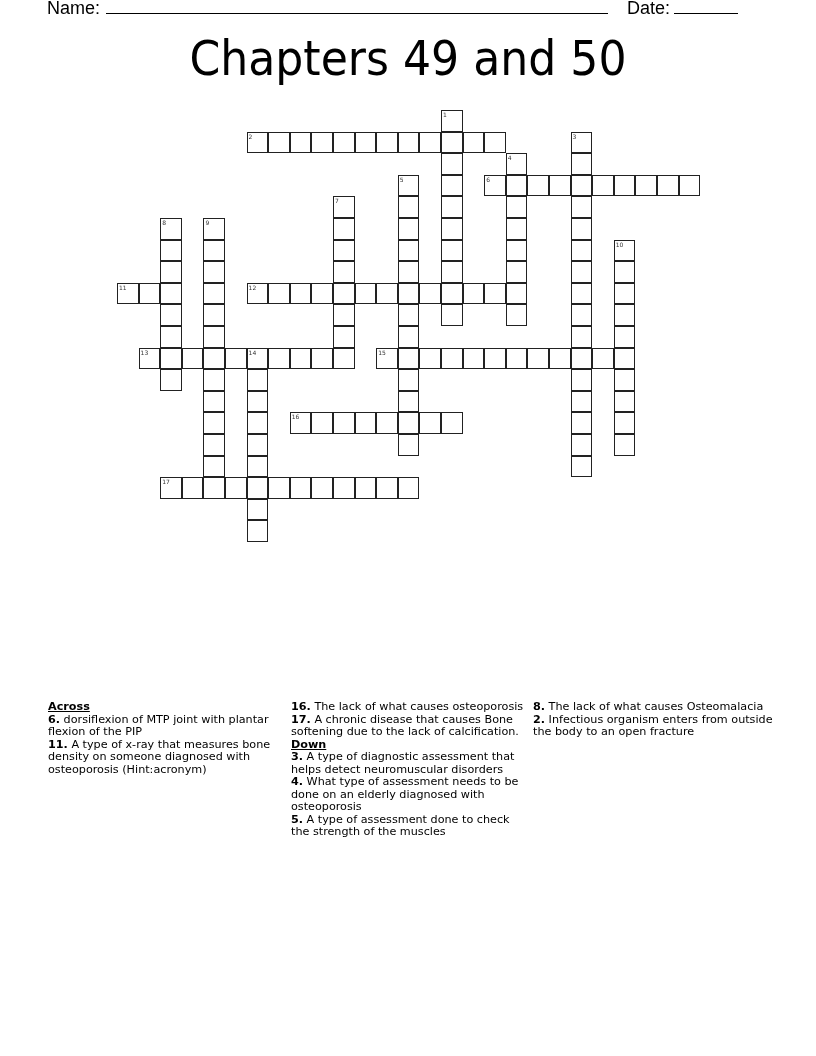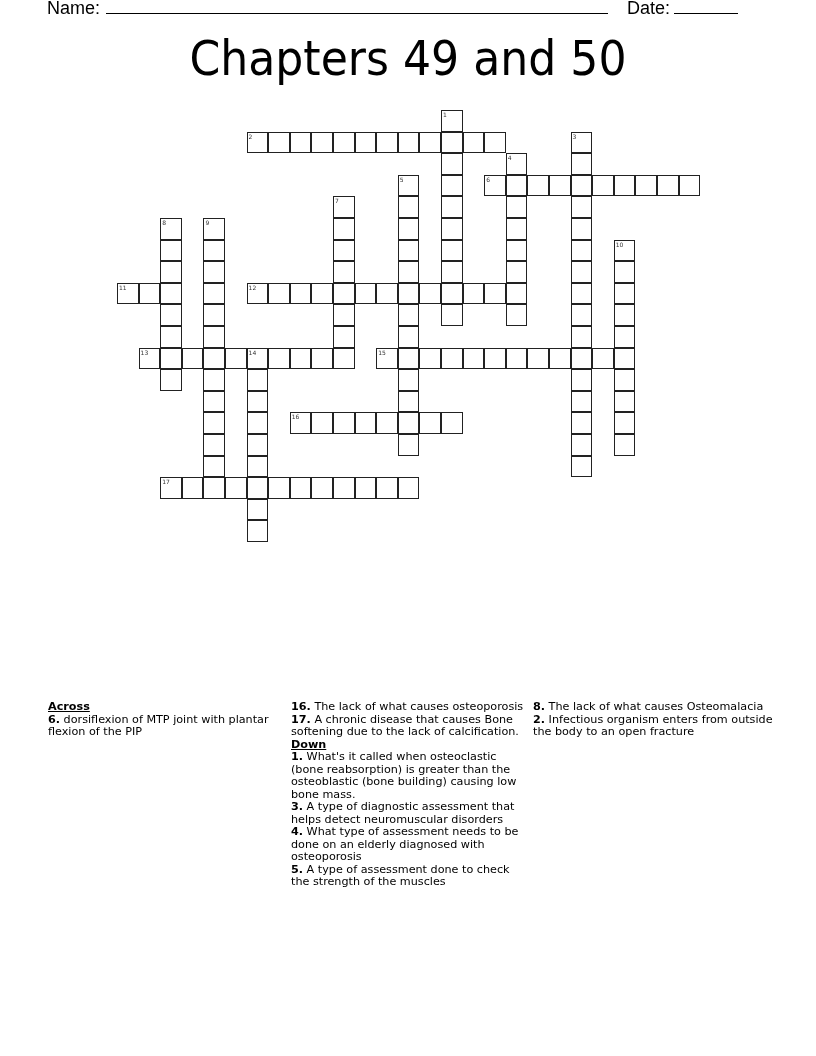--- a/index.html
+++ b/index.html
@@ -223,27 +223,27 @@
     <div class="cell" style="left: 311.4px; top: 477.2px;"></div>
     <div class="cell" style="left: 333px; top: 477.2px;"></div>
     <div class="cell" style="left: 354.6px; top: 477.2px;"></div>
     <div class="cell" style="left: 376.2px; top: 477.2px;"></div>
     <div class="cell" style="left: 397.8px; top: 477.2px;"></div>
   </div>
 
 <div class="clues col1">
   <div class="clue-heading">Across</div>
   <div class="clue"><span class="n">6.</span><span> dorsiflexion of MTP joint with plantar flexion of the PIP</span></div>
+  <div class="clue"><span class="n">11.</span><span> A type of x-ray that measures bone density on someone diagnosed with osteoporosis (Hint:acronym)</span></div>
 </div>
 
 <div class="clues col2">
   <div class="clue"><span class="n">16.</span><span> The lack of what causes osteoporosis</span></div>
   <div class="clue"><span class="n">17.</span><span> A chronic disease that causes Bone softening due to the lack of calcification.</span></div>
   <div class="clue-heading">Down</div>
-  <div class="clue"><span class="n">1.</span><span> What's it called when osteoclastic (bone reabsorption) is greater than the osteoblastic (bone building) causing low bone mass.</span></div>
   <div class="clue"><span class="n">3.</span><span> A type of diagnostic assessment that helps detect neuromuscular disorders</span></div>
   <div class="clue"><span class="n">4.</span><span> What type of assessment needs to be done on an elderly diagnosed with osteoporosis</span></div>
   <div class="clue"><span class="n">5.</span><span> A type of assessment done to check the strength of the muscles</span></div>
 </div>
 
 <div class="clues col3">
   <div class="clue"><span class="n">8.</span><span> The lack of what causes Osteomalacia</span></div>
   <div class="clue"><span class="n">2.</span><span> Infectious organism enters from outside the body to an open fracture</span></div>
 </div>
 

